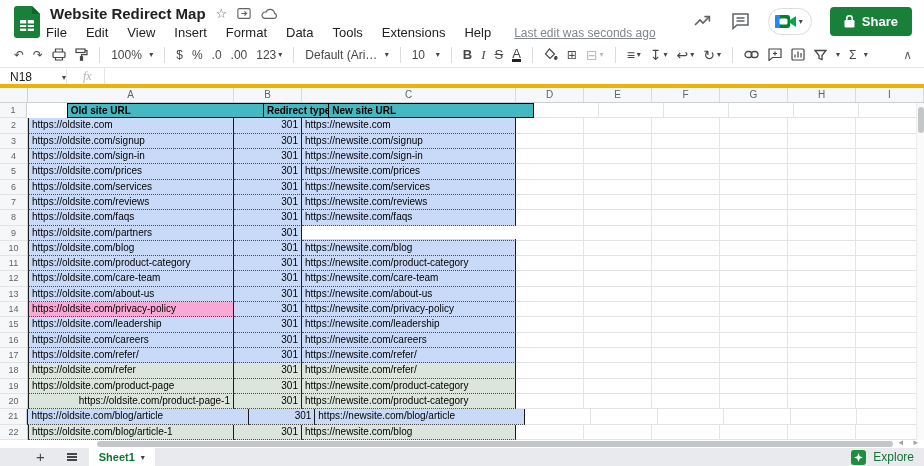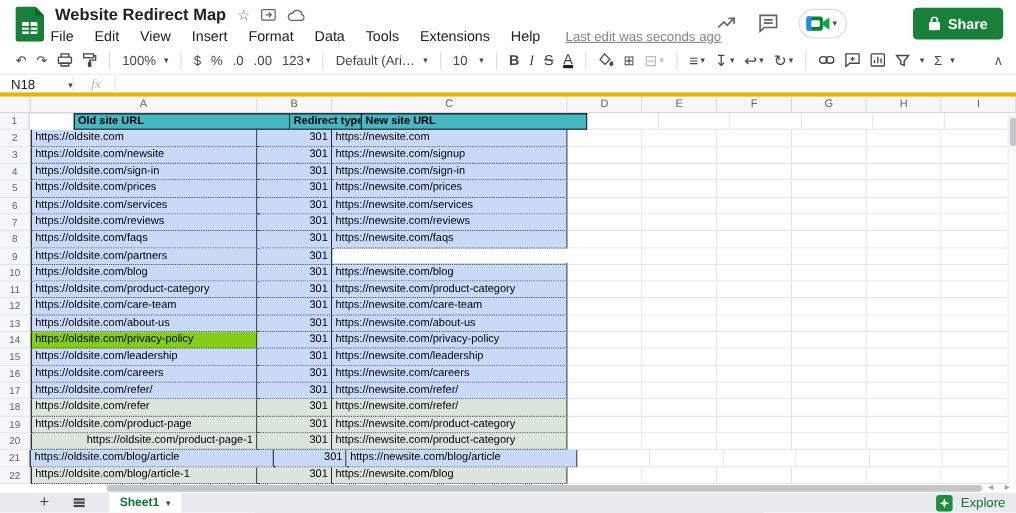--- a/index.html
+++ b/index.html
@@ -10,21 +10,21 @@
   #titlebar { position:absolute; top:0; left:0; width:924px; height:42px; background:#fff; }
   .logo { position:absolute; left:14px; top:6px; width:26px; height:32px; }
   .title-row { position:absolute; left:50px; top:5px; display:flex; align-items:center; gap:10px; }
   .doc-title { font-size:15px; font-weight:700; color:#202124; }
   .tbar-ic { color:#5f6368; font-size:13px; display:flex; align-items:center; }
   .menu-row { position:absolute; left:46px; top:25px; display:flex; align-items:center; gap:19px; font-size:13px; color:#202124; }
   .menu-item { cursor:default; }
   .last-edit { color:#80868b; font-size:12px; text-decoration:underline; margin-left:4px; }
   .top-right { position:absolute; right:12px; top:5px; display:flex; align-items:center; gap:18px; height:32px; }
   .meet-pill { display:flex; align-items:center; gap:2px; border:1px solid #dadce0; border-radius:16px; padding:4px 8px 4px 6px; background:#fff; }
-  .share-btn { display:flex; align-items:center; gap:7px; background:#188038; color:#fff; font-size:13px; font-weight:600; border:none; border-radius:4px; padding:7px 14px; cursor:pointer;margin-left:42px; }
+  .share-btn { display:flex; align-items:center; gap:7px; background:#188038; color:#fff; font-size:13px; font-weight:600; border:none; border-radius:4px; padding:7px 14px; cursor:pointer; }
 
   
   #toolbar { position:absolute; top:42px; left:0; width:924px; height:26px; background:#fff;
     border-bottom:1px solid #e3e5e8; display:flex; align-items:center; padding-left:14px; gap:9px;
     color:#444746; font-size:12px; }
   .tb { display:flex; align-items:center; gap:2px; color:#444746; cursor:pointer; white-space:nowrap; }
   .tb .gl { font-size:14px; line-height:14px; }
   .sep { width:1px; height:16px; background:#dadce0; margin:0 2px; }
   .caret { font-size:8px; color:#444746; }
   .tb.bold-b { font-weight:700; font-size:13px; }
@@ -64,21 +64,21 @@
   #hscroll { position:absolute; top:440px; left:0; width:924px; height:8px; background:#fff; }
   #hthumb { position:absolute; left:97px; top:1px; width:796px; height:6px; background:#c4c7ca; border-radius:3px; }
   .hs-arrows { position:absolute; right:2px; top:-3px; color:#9aa0a6; font-size:9px; letter-spacing:4px; }
 
   
   #sheetbar { position:absolute; top:448px; left:0; width:924px; height:18px; background:#e9eaed;
     display:flex; align-items:center; font-size:12px; }
   .sb-plus { margin-left:36px; font-size:15px; color:#444746; line-height:16px; cursor:pointer; }
   .sb-burger { margin-left:22px; display:flex; flex-direction:column; gap:1px; cursor:pointer; }
   .sb-burger span { width:10px; height:2px; background:#444746; }
-  .sheet-tab { margin-left:22px; height:18px; background:#fff; display:flex; align-items:center; gap:6px;
+  .sheet-tab { margin-left:12px; height:18px; background:#fff; display:flex; align-items:center; gap:6px;
     padding:0 10px; cursor:pointer; }
   .sheet-tab .name { color:#137333; font-size:11px; font-weight:700; }
   .sheet-tab .caret { font-size:8px; color:#3c4043; }
   .explore { margin-left:auto; margin-right:10px; display:flex; align-items:center; gap:7px; cursor:pointer; }
   .explore .lbl { color:#137333; font-size:12px; }
   .explore-ic { width:15px; height:15px; background:#1e8e3e; border-radius:3px; display:flex; align-items:center; justify-content:center; }
 
   svg { display:block; }
 </style>
 </head>
@@ -306,21 +306,21 @@
         <div class="cell d" style="width: 214px; background: rgb(201, 218, 248);">https://newsite.com</div>
         <div class="cell e" style="width: 68px;"></div>
         <div class="cell e" style="width: 68px;"></div>
         <div class="cell e" style="width: 68px;"></div>
         <div class="cell e" style="width: 68px;"></div>
         <div class="cell e" style="width: 68px;"></div>
         <div class="cell e" style="width: 68px;"></div>
       </div>
       <div class="grow">
         <div class="rownum">3</div>
-        <div class="cell d first" style="width: 206px; background: rgb(201, 218, 248);">https://oldsite.com/newsite</div>
+        <div class="cell d first" style="width: 206px; background: rgb(201, 218, 248);">https://oldsite.com/signup</div>
         <div class="cell d num" style="width: 68px; background: rgb(201, 218, 248);">301</div>
         <div class="cell d" style="width: 214px; background: rgb(201, 218, 248);">https://newsite.com/signup</div>
         <div class="cell e" style="width: 68px;"></div>
         <div class="cell e" style="width: 68px;"></div>
         <div class="cell e" style="width: 68px;"></div>
         <div class="cell e" style="width: 68px;"></div>
         <div class="cell e" style="width: 68px;"></div>
         <div class="cell e" style="width: 68px;"></div>
       </div>
       <div class="grow">
@@ -438,21 +438,21 @@
         <div class="cell d" style="width: 214px; background: rgb(201, 218, 248);">https://newsite.com/about-us</div>
         <div class="cell e" style="width: 68px;"></div>
         <div class="cell e" style="width: 68px;"></div>
         <div class="cell e" style="width: 68px;"></div>
         <div class="cell e" style="width: 68px;"></div>
         <div class="cell e" style="width: 68px;"></div>
         <div class="cell e" style="width: 68px;"></div>
       </div>
       <div class="grow">
         <div class="rownum">14</div>
-        <div class="cell d first" style="width: 206px; background: #84cc16;">https://oldsite.com/privacy-policy</div>
+        <div class="cell d first" style="width: 206px; background: #f9a8d4;">https://oldsite.com/privacy-policy</div>
         <div class="cell d num" style="width: 68px; background: rgb(201, 218, 248);">301</div>
         <div class="cell d" style="width: 214px; background: rgb(201, 218, 248);">https://newsite.com/privacy-policy</div>
         <div class="cell e" style="width: 68px;"></div>
         <div class="cell e" style="width: 68px;"></div>
         <div class="cell e" style="width: 68px;"></div>
         <div class="cell e" style="width: 68px;"></div>
         <div class="cell e" style="width: 68px;"></div>
         <div class="cell e" style="width: 68px;"></div>
       </div>
       <div class="grow">

